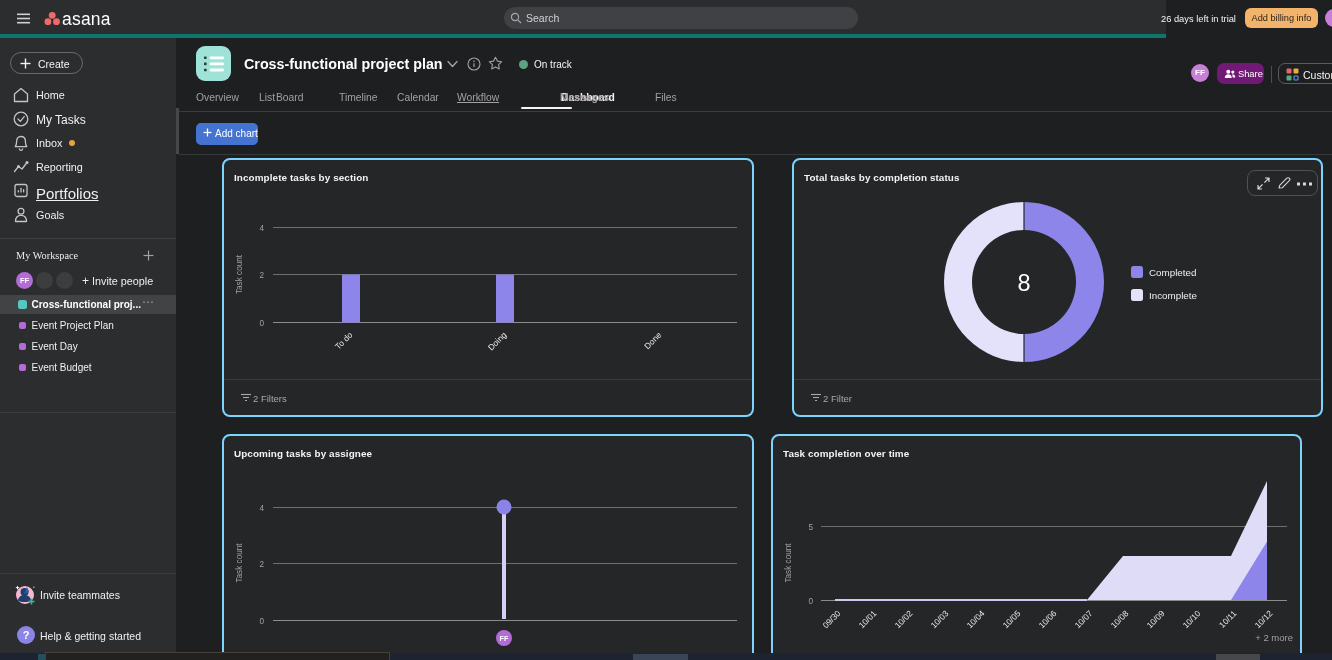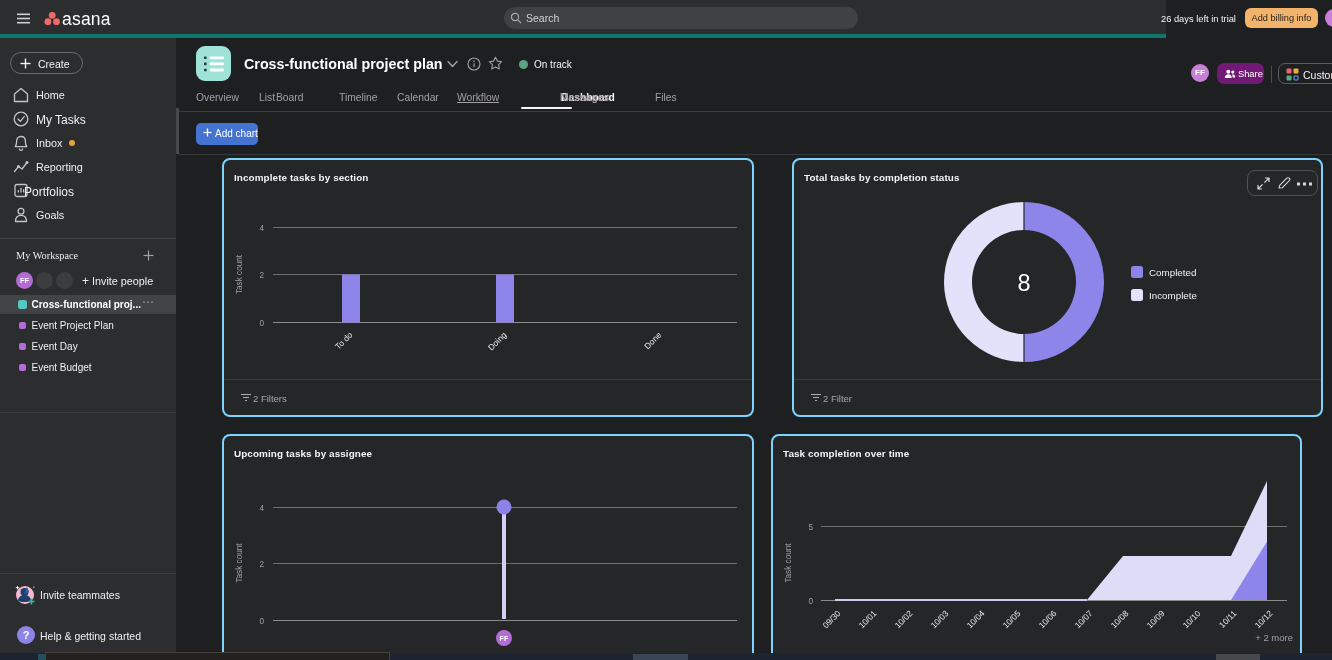--- a/index.html
+++ b/index.html
@@ -70,21 +70,21 @@
     <line x1="10.6" y1="105.4" x2="10.6" y2="102.2" stroke="#c5c4c5" stroke-width="1.3"></line>
 
     <circle cx="8" cy="124.3" r="2.9" fill="none" stroke="#c5c4c5" stroke-width="1.3"></circle>
     <path d="M2.5 134.5 C2.5 130.5 4.6 128.3 8 128.3 C11.4 128.3 13.5 130.5 13.5 134.5 Z" fill="none" stroke="#c5c4c5" stroke-width="1.3" stroke-linejoin="round"></path>
   </svg>
   <div class="abs" style="left:36px;top:51px;font-size:10.8px;color:#f1f0f0;">Home</div>
   <div class="abs" style="left:36px;top:75px;font-size:12px;color:#f1f0f0;">My Tasks</div>
   <div class="abs" style="left:36px;top:99px;font-size:10.8px;color:#f1f0f0;">Inbox</div>
   <div class="abs" style="left:69px;top:102px;width:6px;height:6px;border-radius:50%;background:#e8a23e;"></div>
   <div class="abs" style="left:36px;top:123px;font-size:10.8px;color:#f1f0f0;">Reporting</div>
-  <div class="abs" style="left:24px;top:147px;font-size:12px;color:#f1f0f0;">Portfolios</div>
+  <div class="abs" style="left:36px;top:147px;font-size:15px;color:#f1f0f0;text-decoration:underline;">Portfolios</div>
   <div class="abs" style="left:36px;top:171px;font-size:10.8px;color:#f1f0f0;">Goals</div>
 
   <div class="abs" style="left:0;top:200px;width:176px;height:1px;background:#404144;"></div>
 
   <div class="abs" style="left:16px;top:212px;font-size:10.3px;font-weight:500;color:#ecebec;font-family:Liberation Serif, serif;">My Workspace</div>
   <svg class="abs" style="left:143px;top:212px;" width="11" height="11" viewBox="0 0 11 11">
     <line x1="5.5" y1="0.5" x2="5.5" y2="10.5" stroke="#a2a0a2" stroke-width="1.2"></line>
     <line x1="0.5" y1="5.5" x2="10.5" y2="5.5" stroke="#a2a0a2" stroke-width="1.2"></line>
   </svg>
   <div class="abs" style="left:16px;top:234px;width:17px;height:17px;border-radius:50%;background:#b36bd6;color:#fff;font-size:7.5px;font-weight:bold;text-align:center;line-height:17px;">FF</div>

